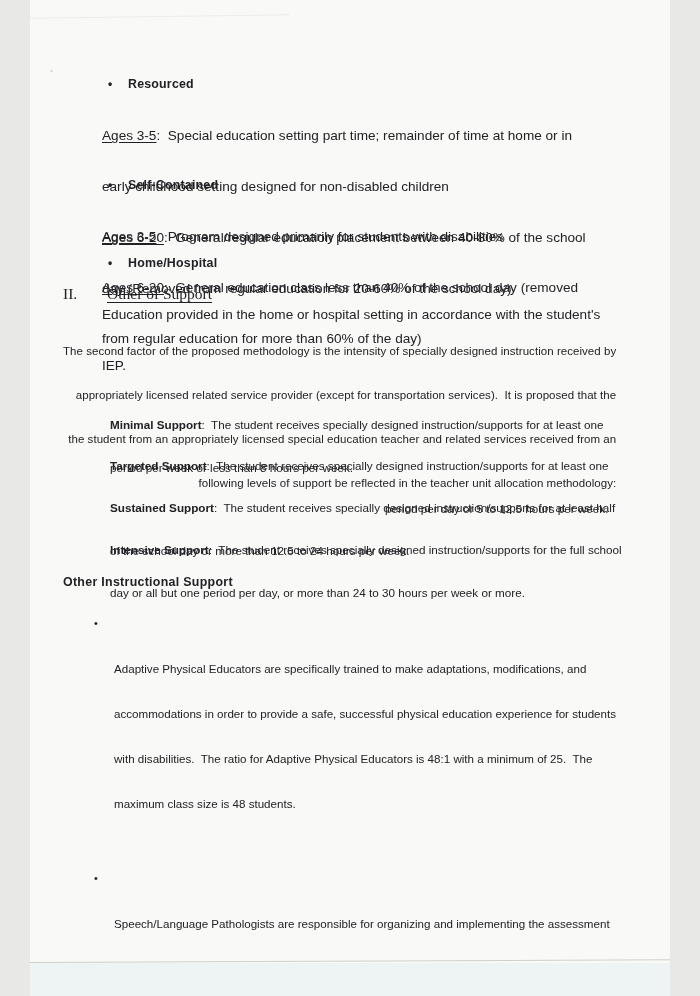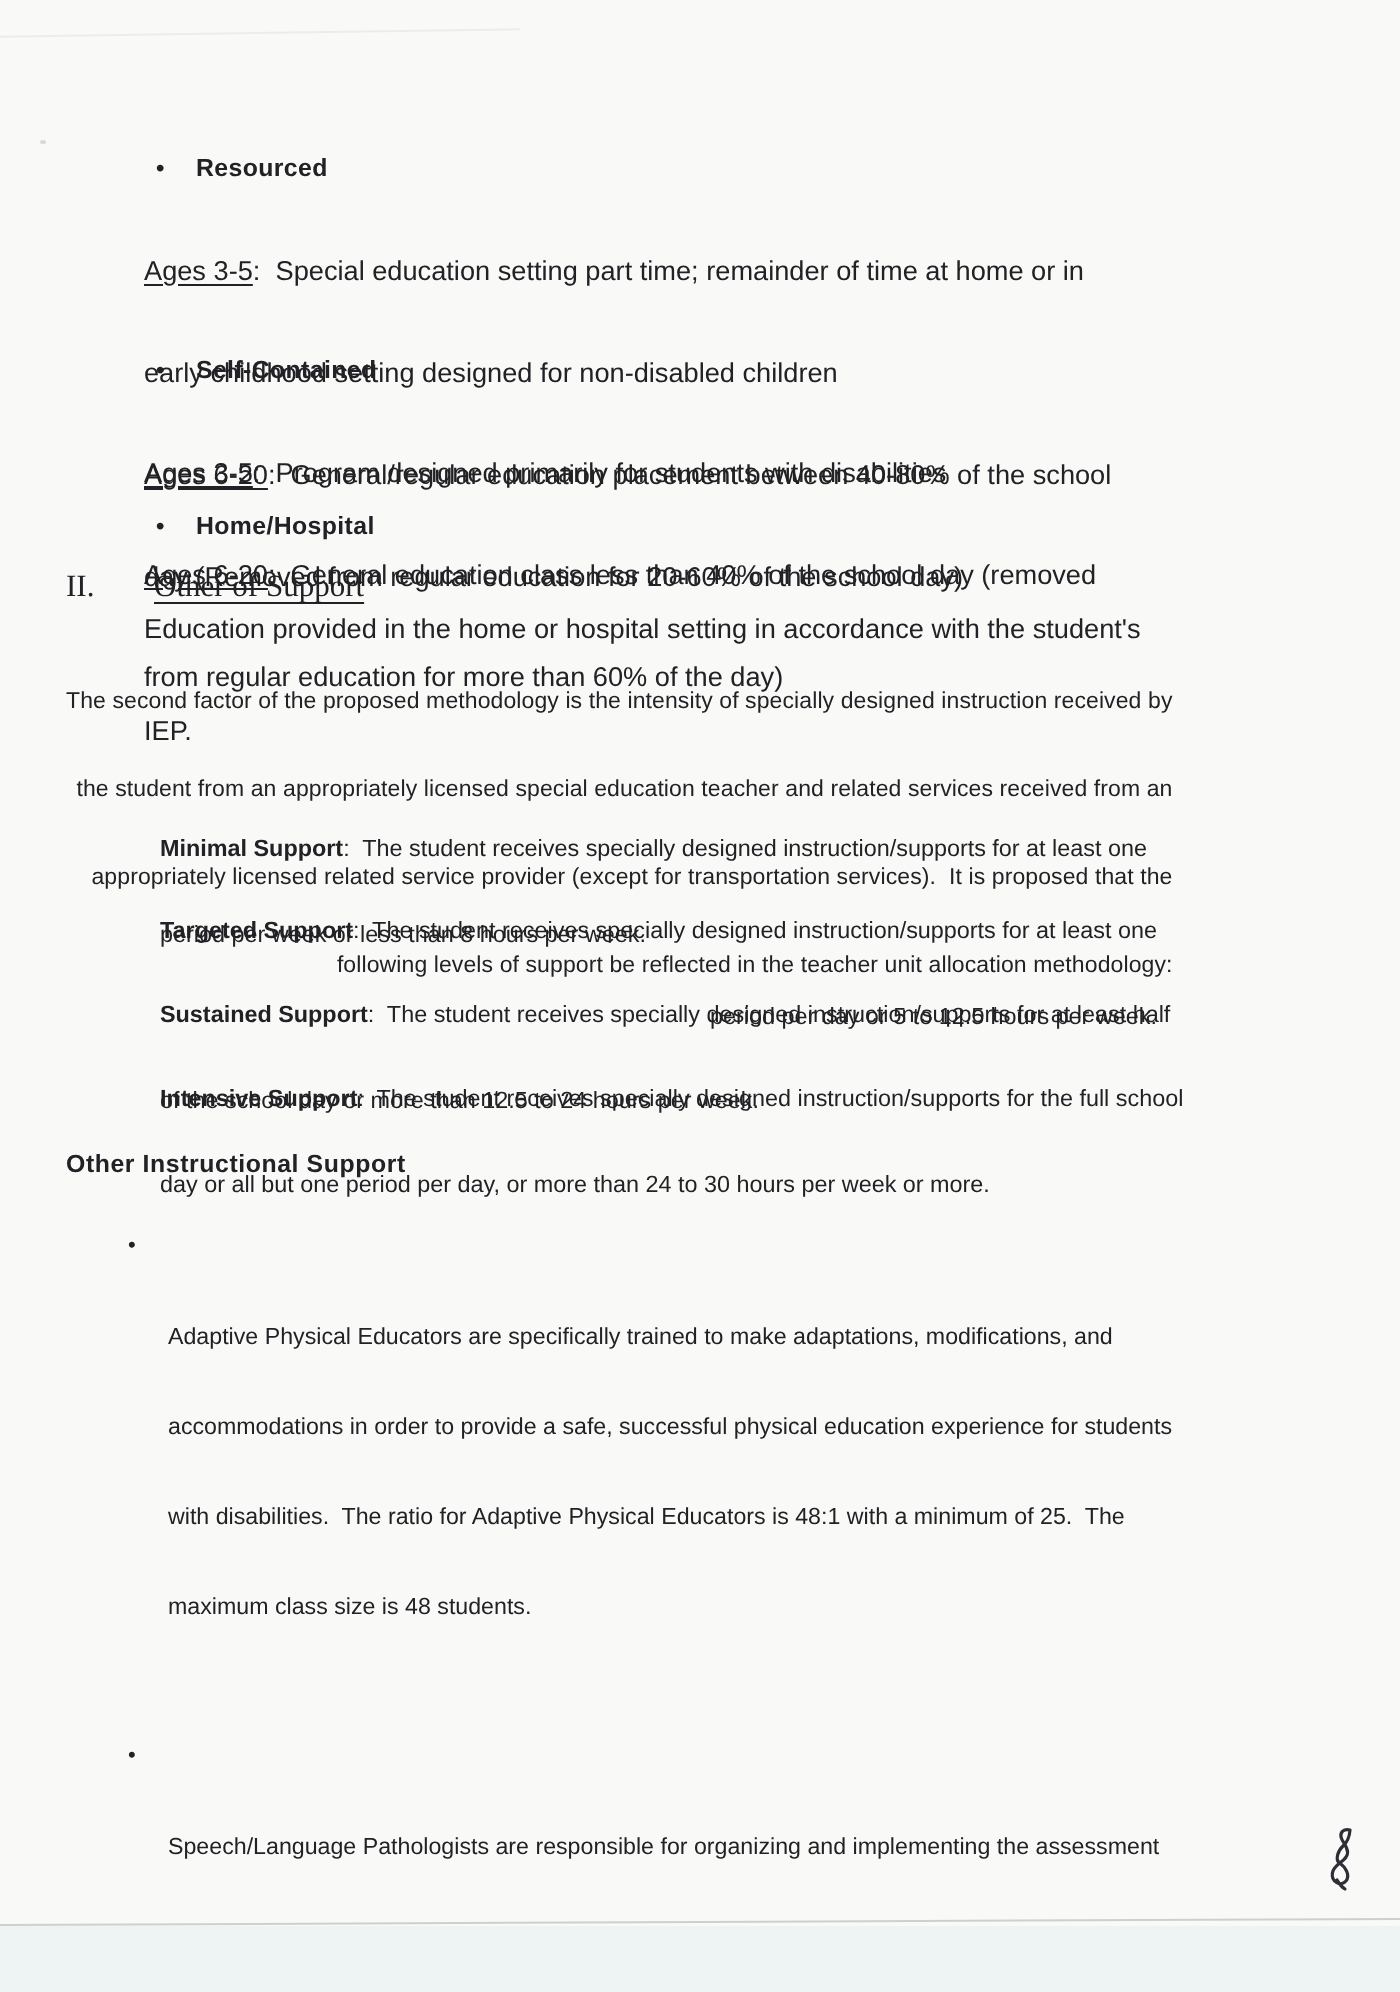--- a/index.html
+++ b/index.html
@@ -1,17 +1,17 @@
 <!DOCTYPE html>
 <html><head>
 <meta charset="utf-8">
 <style>
   html,body{margin:0;padding:0;background:#e8e8e6;}
   #doc{
-    position:relative;width:700px;height:996px;margin:0 auto;
+    position:relative;width:640px;height:996px;margin:0 auto;
     background:#f9f9f7;overflow:hidden;
     font-family:"Liberation Sans",sans-serif;color:#222226;
   }
   .abs{position:absolute;}
   
   .placement{left:72px;font-size:13.6px;line-height:17px;white-space:pre;}
   .ptitle{font-weight:bold;font-size:12.4px;line-height:17px;padding-left:6px;letter-spacing:.2px;}
   .bdot{display:inline-block;width:20px;font-size:12px;}
   .prow .ul{text-decoration:underline;text-underline-offset:2px;}
   
@@ -65,22 +65,22 @@
     <div class="prow"><span>Education provided in the home or hospital setting in accordance with the student's</span></div>
     <div class="prow"><span>IEP.</span></div>
   </section>
 
   <div class="abs h2row">
     <span class="h2num">II.</span><span class="h2text">Other of Support</span>
   </div>
 
   <div class="abs intro">
     <div>The second factor of the proposed methodology is the intensity of specially designed instruction received by</div>
+    <div>appropriately licensed related service provider (except for transportation services).  It is proposed that the</div>
     <div>the student from an appropriately licensed special education teacher and related services received from an</div>
-    <div>appropriately licensed related service provider (except for transportation services).  It is proposed that the</div>
     <div>following levels of support be reflected in the teacher unit allocation methodology:</div>
   </div>
 
   <div class="abs level lv0">
     <div><span class="lvlabel">Minimal Support</span><span>:  The student receives specially designed instruction/supports for at least one</span></div>
     <div><span>period per week or less than 8 hours per week.</span></div>
   </div>
   <div class="abs level lv1">
     <div><span class="lvlabel">Targeted Support</span><span>:  The student receives specially designed instruction/supports for at least one</span></div>
     <div><span>period per day or 5 to 12.5 hours per week.</span></div>

